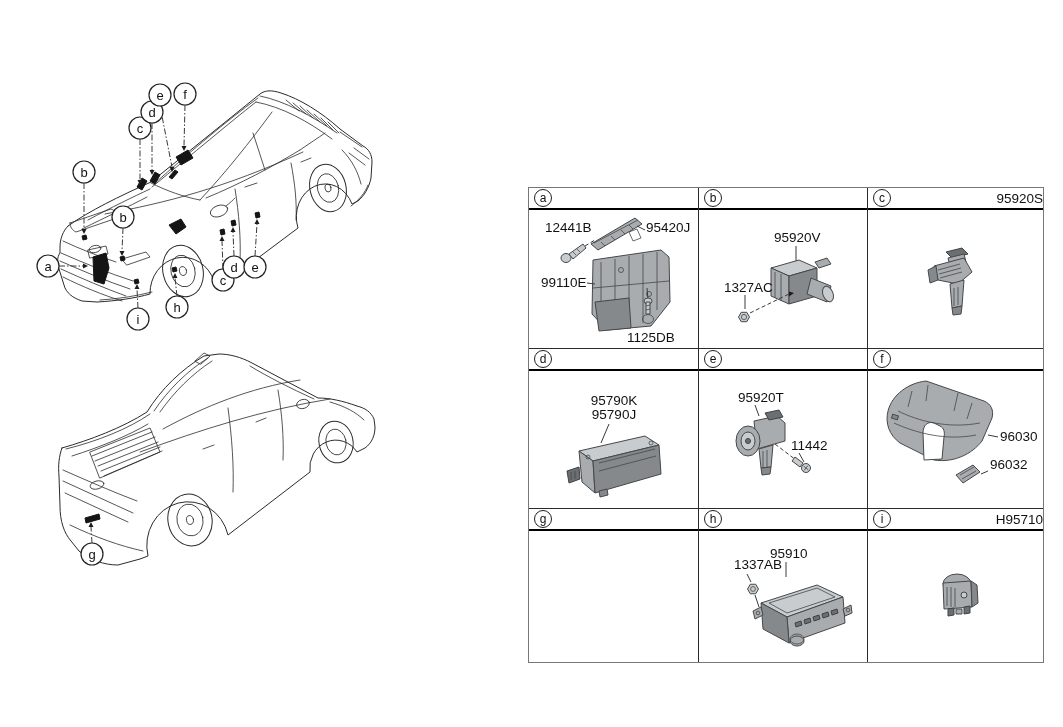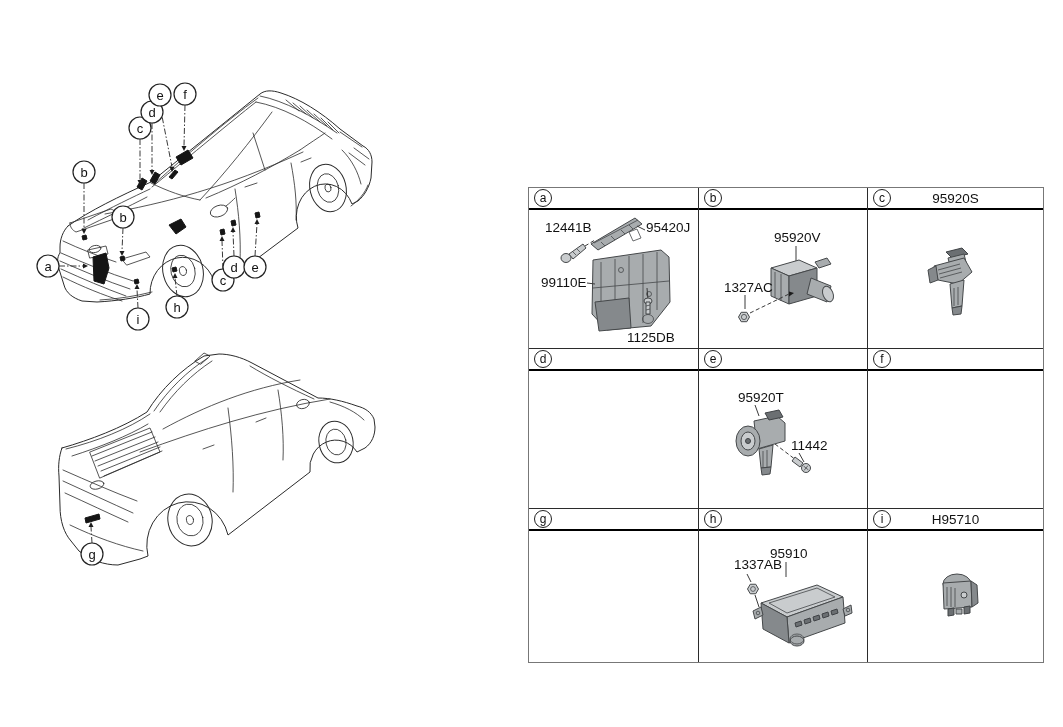--- a/index.html
+++ b/index.html
@@ -27,21 +27,21 @@
           border:1px solid #777;box-sizing:border-box;display:grid;
           grid-template-columns:170px 169px 175px;grid-template-rows:161px 160px 153px;background:#fff;}
   .cell{position:relative;border-right:1px solid #2b2b2b;border-bottom:1px solid #2b2b2b;box-sizing:border-box;}
   .cell.lc{border-right:none;}
   .cell.lr{border-bottom:none;}
   .cell-hd{position:relative;height:22px;border-bottom:2px solid #000;box-sizing:border-box;
            display:flex;align-items:center;}
   .badge{width:16px;height:16px;border:1.3px solid #222;border-radius:50%;margin-left:5px;
          display:flex;align-items:center;justify-content:center;font-size:12px;color:#111;
          background:#fff;position:relative;z-index:2;}
-  .hnum{position:absolute;left:0;right:0;text-align:center;font-size:13.5px;color:#111;}
+  .hnum{position:absolute;left:0;right:0;text-align:right;font-size:13.5px;color:#111;}
   .cell-bd{position:absolute;top:22px;left:0;right:0;bottom:0;}
   .cell-bd svg{position:absolute;left:0;top:0;}
 </style>
 </head>
 <body>
 
 <div id="page">
 
   <svg style="left:30px;top:75px;" width="360" height="265" viewBox="30 75 360 265">
     <g>
@@ -315,20 +315,38 @@
             <path class="pln" d="M86,78 L86,96 M90,77 L90,95"></path>
           </g>
         </svg>
       </div>
     </div>
 
     <div class="cell">
       <div class="cell-hd">
         <span class="badge">d</span>
       </div>
+      <div class="cell-bd">
+        <svg width="169" height="138" viewBox="0 0 169 138">
+          <g>
+            <path class="sl" d="M80,53 L72,72"></path>
+            <polygon class="pfl" points="50,80 116,65 130,74 64,90"></polygon>
+            <polygon class="pf" points="50,80 64,90 66,122 53,111"></polygon>
+            <polygon class="pfd" points="64,90 130,74 132,103 66,122"></polygon>
+            <path class="pln" d="M70,92 L126,78 M70,100 L127,85"></path>
+            <polygon class="pfx" points="38,100 50,96 51,108 40,112"></polygon>
+            <path class="pln" d="M42,101 L42,109 M46,100 L46,108"></path>
+            <circle class="pln" cx="59" cy="86" r="2" fill="#c9ccce"></circle>
+            <circle class="pln" cx="122" cy="72" r="2" fill="#c9ccce"></circle>
+            <polygon class="pfd" points="70,120 78,118 79,124 71,126"></polygon>
+          </g>
+          <text class="pm" x="85" y="34">95790K</text>
+          <text class="pm" x="85" y="48">95790J</text>
+        </svg>
+      </div>
     </div>
 
     <div class="cell">
       <div class="cell-hd">
         <span class="badge">e</span>
       </div>
       <div class="cell-bd">
         <svg width="168" height="138" viewBox="0 0 168 138">
           <g>
             <path class="sl" d="M56,34 L60,45"></path>
@@ -350,20 +368,40 @@
           </g>
           <text class="pl" x="39" y="31">95920T</text>
           <text class="pl" x="92" y="79">11442</text>
         </svg>
       </div>
     </div>
 
     <div class="cell lc">
       <div class="cell-hd">
         <span class="badge">f</span>
+      </div>
+      <div class="cell-bd">
+        <svg width="173" height="138" viewBox="0 0 173 138">
+          <g>
+            <path class="pf" d="M20,40 C24,24 40,12 58,10 L116,30 C123,33 126,39 124,47 L114,70 C104,83 86,92 66,89 L32,72 C21,64 17,52 20,40 Z"></path>
+            <path d="M56,89 L55,62 C55,54 60,50 66,52 L72,55 C76,57 77,61 76,66 L74,88 Z" fill="#fff" stroke="#45484a" stroke-width="1"></path>
+            <path class="pln" d="M30,40 C50,50 80,58 112,52"></path>
+            <path class="pln" d="M26,52 C48,62 78,70 108,64"></path>
+            <path class="pln" d="M60,14 L58,30 M90,22 L86,40 M44,20 L40,36 M104,32 L99,48"></path>
+            <rect class="pfd" x="24" y="44" width="6" height="4" transform="rotate(18 27 46)"></rect>
+            <path class="sl" d="M120,64 L130,66"></path>
+          </g>
+          <g>
+            <polygon class="pf" points="88,104 105,94 112,101 95,112"></polygon>
+            <path class="pln" d="M92,104 L106,96 M94,108 L108,100"></path>
+            <path class="sl" d="M113,103 L120,100"></path>
+          </g>
+          <text class="pl" x="132" y="70">96030</text>
+          <text class="pl" x="122" y="98">96032</text>
+        </svg>
       </div>
     </div>
 
     <div class="cell lr">
       <div class="cell-hd">
         <span class="badge">g</span>
       </div>
     </div>
 
     <div class="cell lr">

